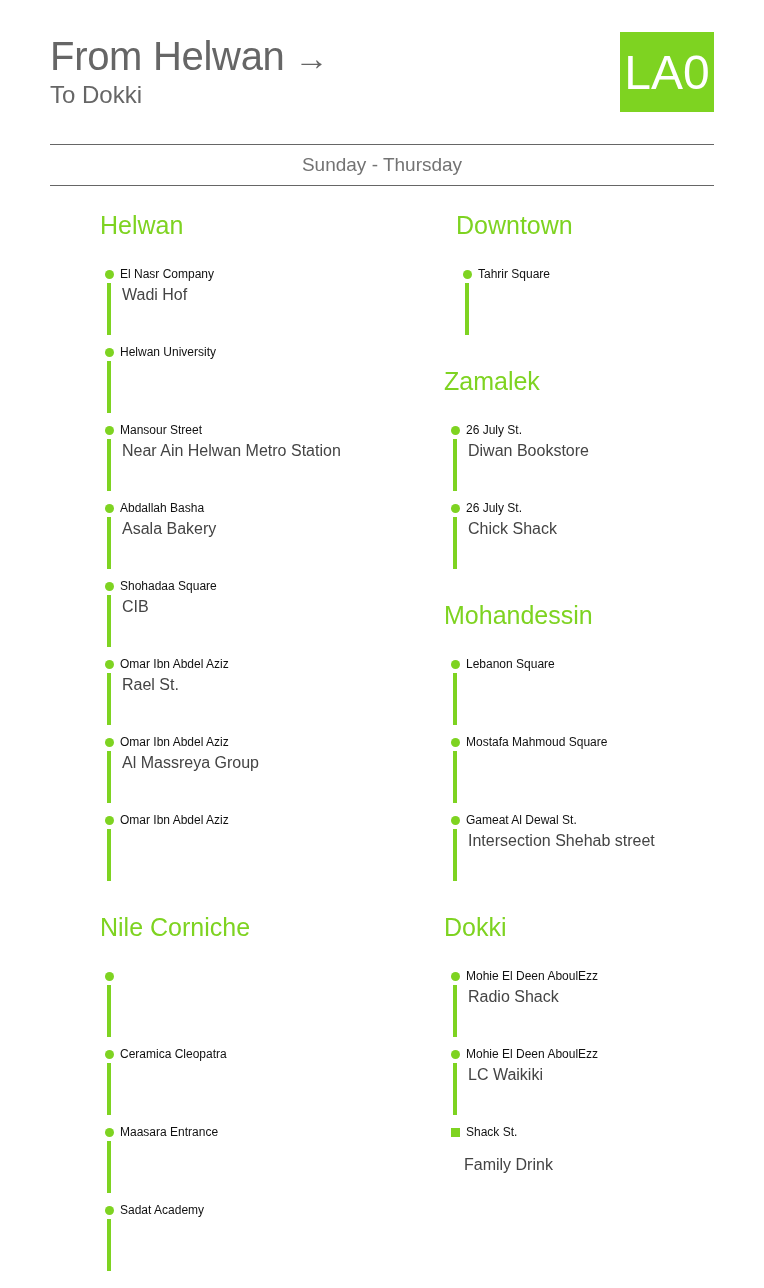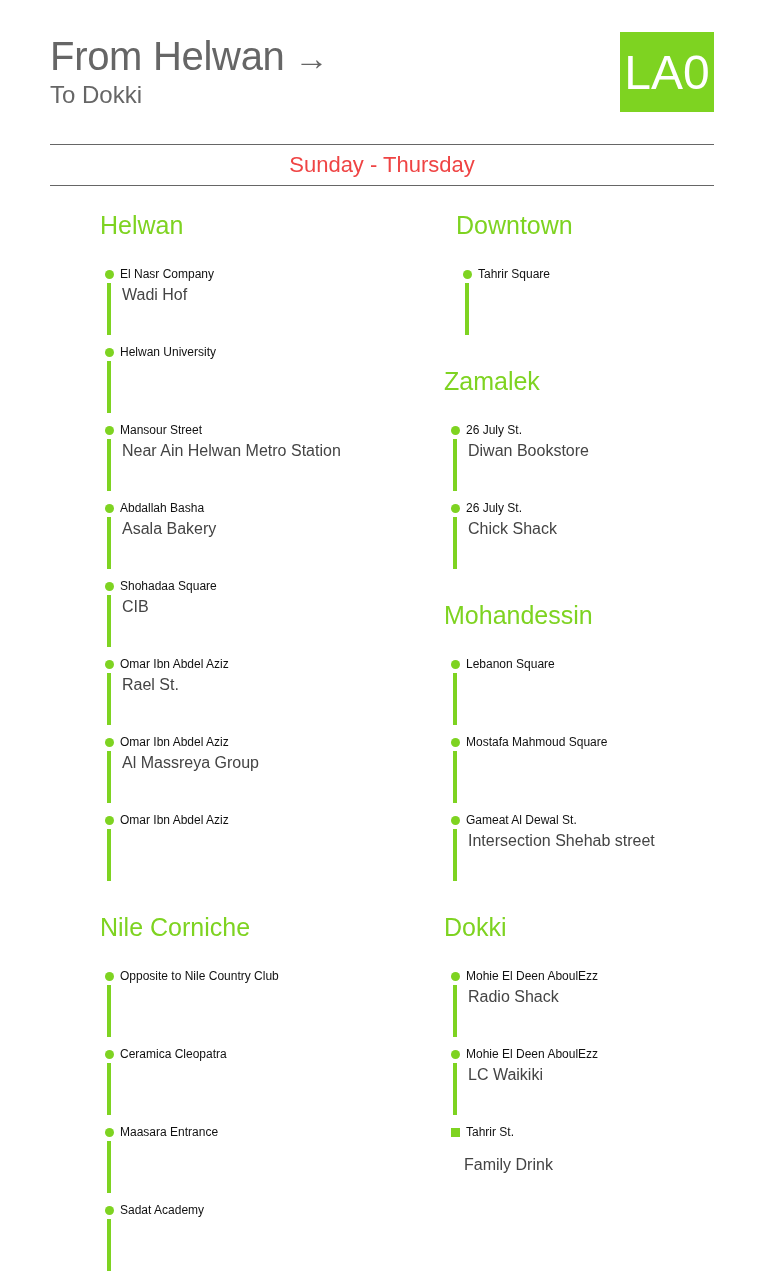--- a/index.html
+++ b/index.html
@@ -5,21 +5,21 @@
     * { box-sizing: border-box; margin: 0; padding: 0; }
     html, body { width: 764px; height: 1288px; background: #ffffff; overflow: hidden; }
     body { font-family: "Liberation Sans", "DejaVu Sans", sans-serif; color: #111; position: relative; }
 
     .header { position: absolute; left: 50px; top: 32px; width: 664px; height: 80px; }
     .title-from { position: absolute; left: 0; top: 0; font-size: 40px; line-height: 48px; color: #666666; letter-spacing: -0.3px; white-space: nowrap; }
     .title-from .arrow { margin-left: 10px; font-size: 34px; }
     .title-to { position: absolute; left: 0; top: 50px; font-size: 24px; line-height: 26px; color: #666666; white-space: nowrap; text-align: center; }
     .badge { position: absolute; right: 0; top: 0; width: 94px; height: 80px; background: #7ed321; color: #fff; font-size: 48px; display: flex; align-items: center; justify-content: center; letter-spacing: 0px; }
 
-    .days-bar { position: absolute; left: 50px; top: 144px; width: 664px; height: 42px; border-top: 1px solid #666; border-bottom: 1px solid #666; display: flex; align-items: center; justify-content: center; font-size: 22px; color: #ef4444; }
+    .days-bar { position: absolute; left: 50px; top: 144px; width: 664px; height: 42px; border-top: 1px solid #666; border-bottom: 1px solid #666; display: flex; align-items: center; justify-content: center; font-size: 19px; color: #737373; }
 
     .section { position: absolute; }
     .section-title { font-size: 25px; line-height: 22px; color: #7ed321; white-space: nowrap; height: 22px; }
     .stops { position: relative; margin-top: 28px; }
     .stop { position: relative; height: 78px; }
     .stop .dot { position: absolute; left: 7px; top: 6px; width: 9px; height: 9px; border-radius: 50%; background: #7ed321; }
     .stop .dot.square { border-radius: 0; width: 9px; height: 9px; left: 7px; top: 6px; }
     .stop .line { position: absolute; left: 9px; top: 19px; width: 4px; height: 52px; background: #7ed321; }
     .stop .name { position: absolute; left: 22px; top: 0; font-size: 12px; line-height: 20px; color: #111; white-space: nowrap; }
     .stop .sub { position: absolute; left: 24px; top: 23px; font-size: 16px; line-height: 16px; color: #444; white-space: nowrap; }
@@ -146,21 +146,20 @@
       </div>
   </div>
 </div>
 
 <div class="section" style="left:100px; top:916px;">
   <div class="section-title">Nile Corniche</div>
   <div class="stops" style="margin-left:-2px;">
     <div class="stop">
         <span class="dot"></span>
         <span class="line"></span>
-        <span class="name">Opposite to Nile Country Club</span>
         <span class="sub"></span>
       </div>
     <div class="stop">
         <span class="dot"></span>
         <span class="line"></span>
         <span class="name">Ceramica Cleopatra</span>
         <span class="sub"></span>
       </div>
     <div class="stop">
         <span class="dot"></span>
@@ -187,17 +186,17 @@
         <span class="sub">Radio Shack</span>
       </div>
     <div class="stop">
         <span class="dot"></span>
         <span class="line"></span>
         <span class="name">Mohie El Deen AboulEzz</span>
         <span class="sub">LC Waikiki</span>
       </div>
     <div class="stop last-sq">
         <span class="dot square"></span>
-        <span class="name">Tahrir St.</span>
+        <span class="name">Shack St.</span>
         <span class="sub">Family Drink</span>
       </div>
   </div>
 </div>
 
 </body></html>

